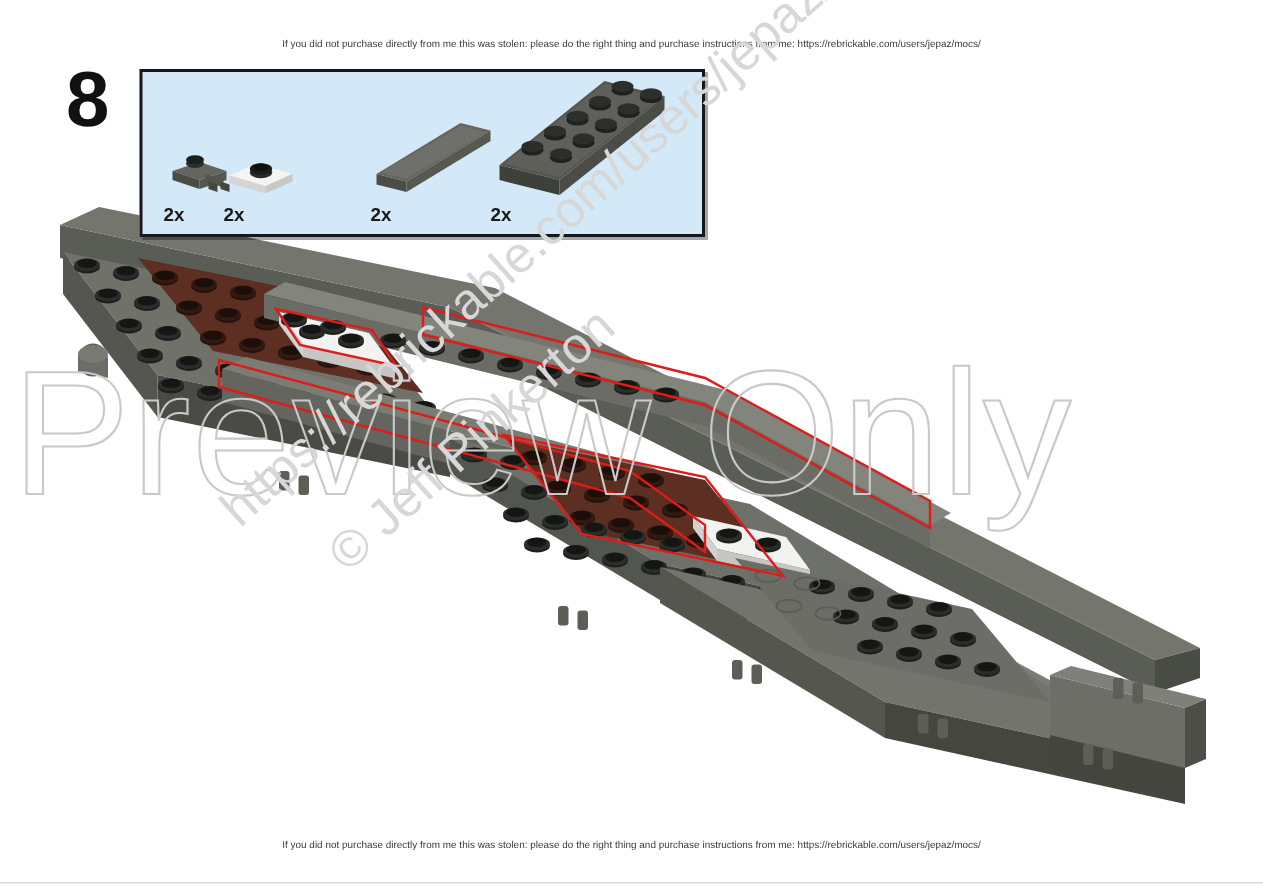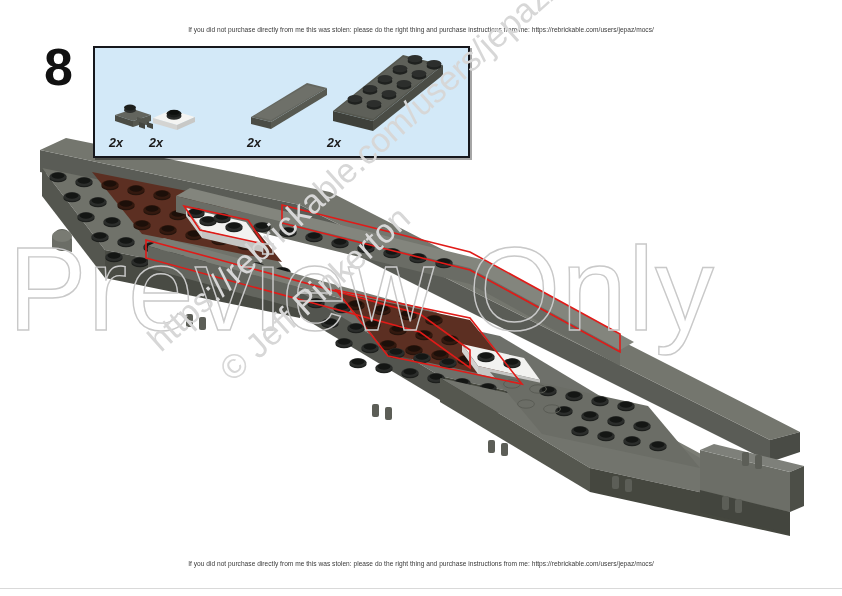--- a/index.html
+++ b/index.html
@@ -67,21 +67,20 @@
     width: 373px;
     height: 108px;
     background: #d3e9f8;
     border: 2px solid #16171c;
     box-shadow: 2px 2px 0 rgba(0,0,0,0.35);
     z-index: 45;
   }
   .callout-inner {
     position: absolute;
     inset: 0;
-    font-style: italic;
   }
   .part-slot {
     position: absolute;
     bottom: 6px;
   }
   .part-qty {
     font-size: 12.5px;
     font-weight: bold;
     color: #1a1a1a;
     line-height: 13px;

